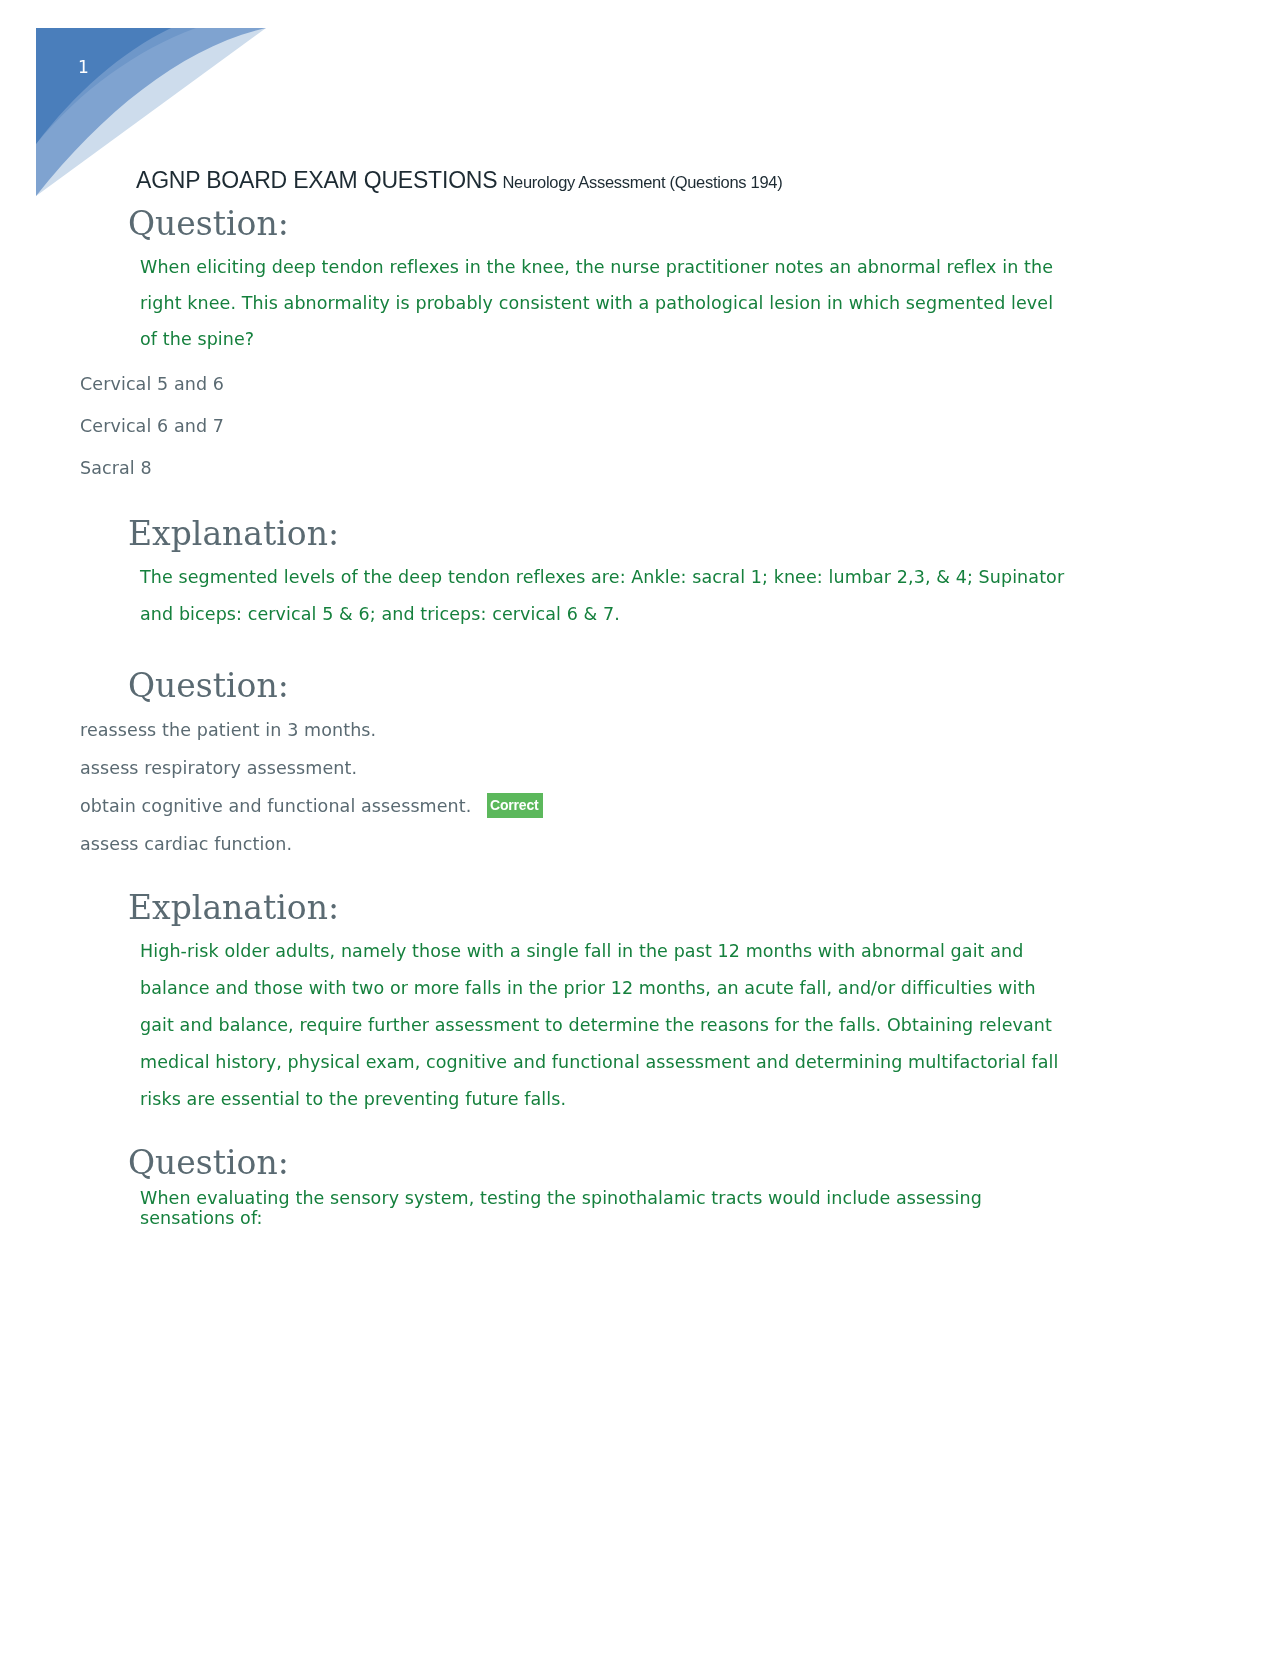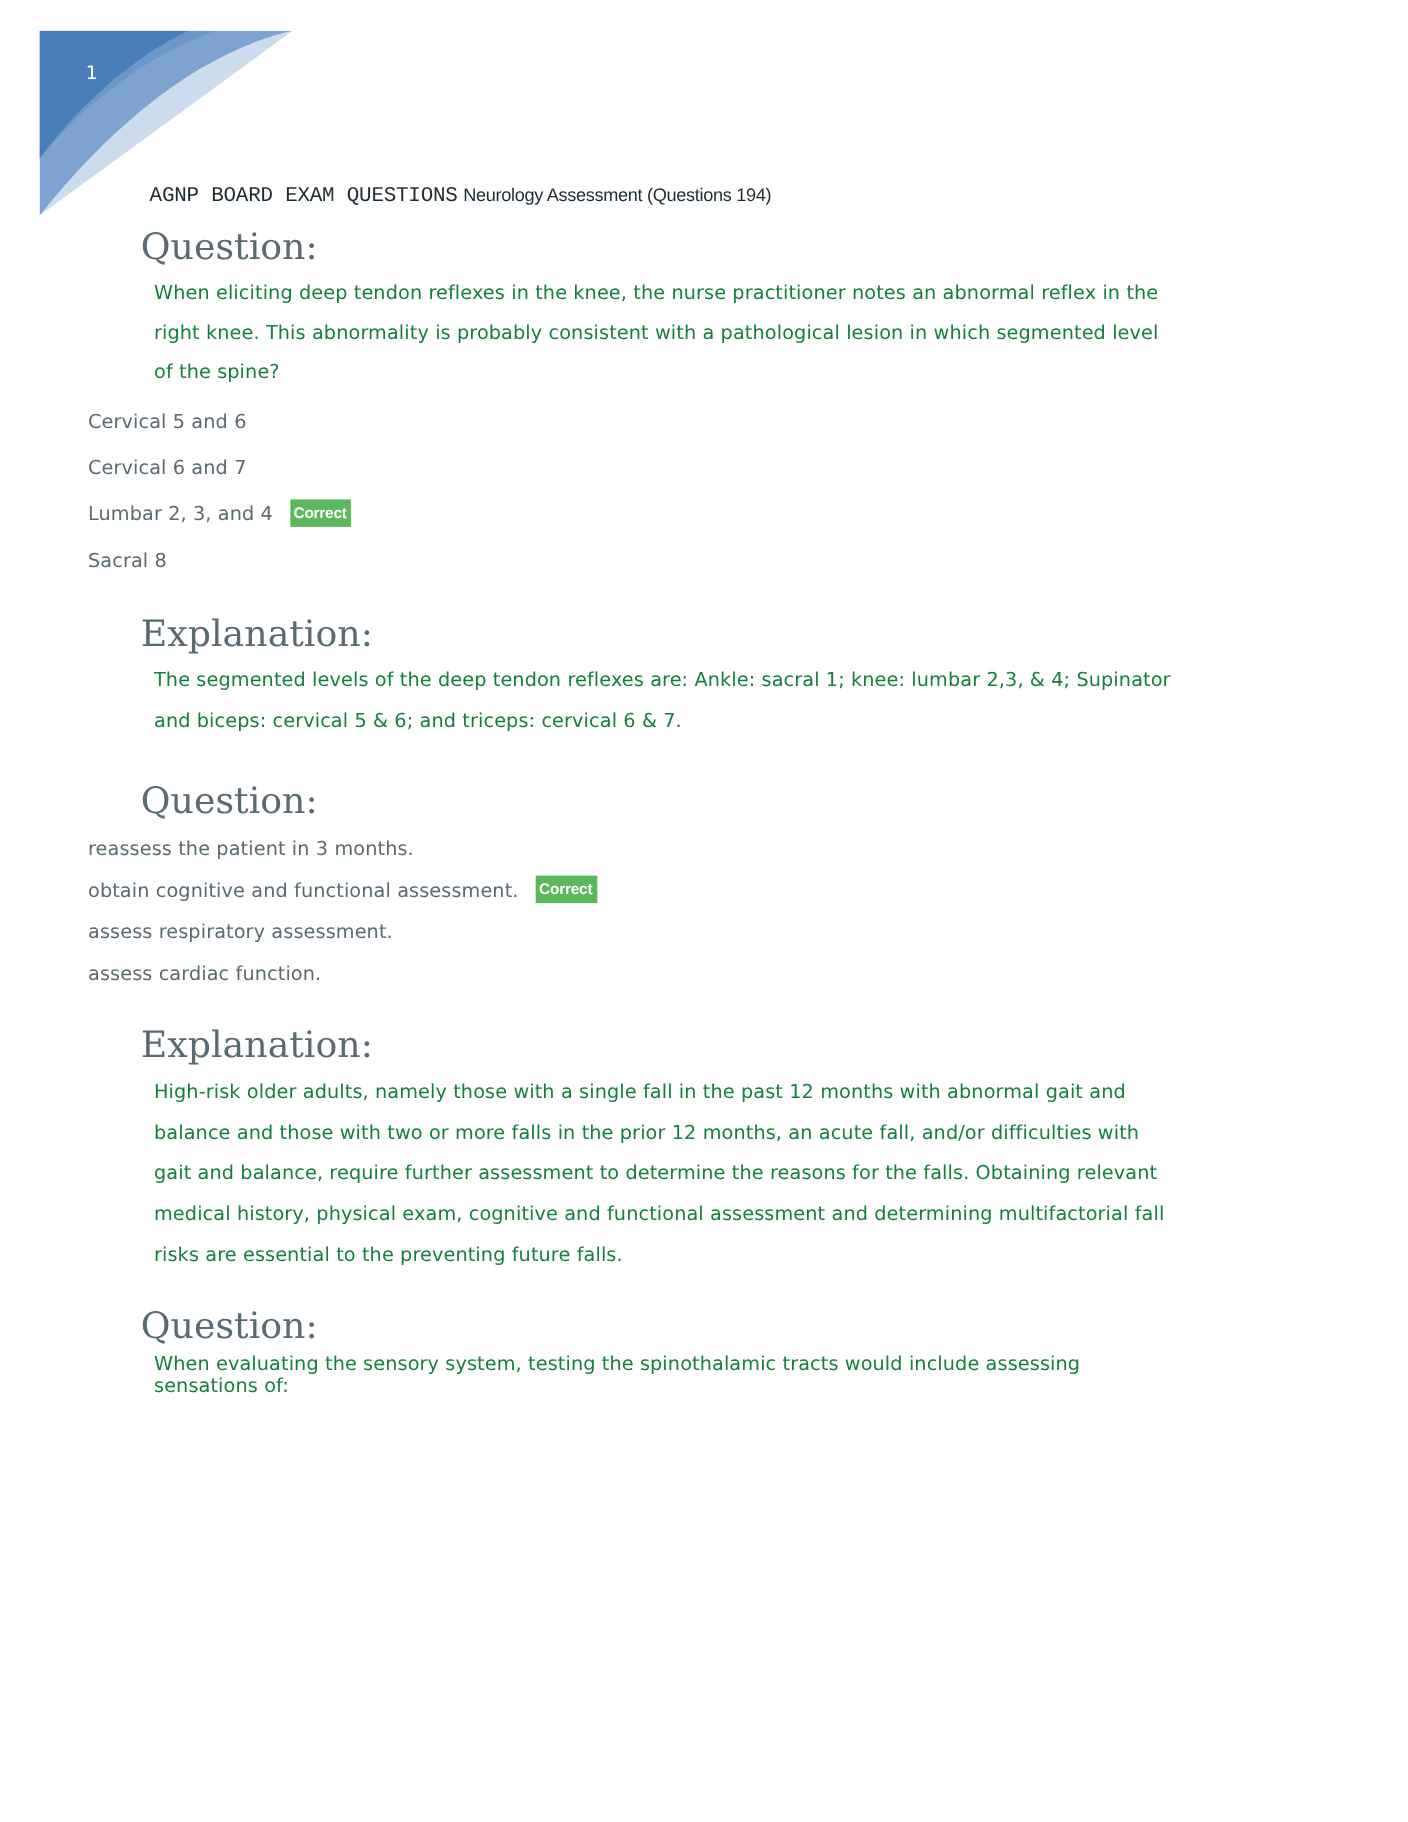--- a/index.html
+++ b/index.html
@@ -34,22 +34,22 @@
   }
 
   .doc-header {
     position: absolute;
     left: 136px;
     top: 167px;
     white-space: nowrap;
     color: #1d2b33;
   }
   .doc-header .hdr-main {
-    font-family: Liberation Mono, monospace;
-    font-size: 19px;
+    font-family: Liberation Sans, sans-serif;
+    font-size: 23px;
     letter-spacing: -0.2px;
   }
   .doc-header .hdr-sub {
     font-family: "Liberation Sans", sans-serif;
     font-size: 16.5px;
     letter-spacing: -0.3px;
   }
 
   .content {
     position: absolute;
@@ -141,24 +141,20 @@
     <h2 class="section-heading">Question:</h2>
     <p class="body-text">When eliciting deep tendon reflexes in the knee, the nurse practitioner notes an abnormal reflex in the right knee. This abnormality is probably consistent with a pathological lesion in which segmented level of the spine?</p>
     <ul class="options">
       <li class="option">
         <span>Cervical 5 and 6</span>
       </li>
       <li class="option">
         <span>Cervical 6 and 7</span>
       </li>
       <li class="option">
-        <span>Lumbar 2, 3, and 4</span>
-        <span class="correct-badge">Correct</span>
-      </li>
-      <li class="option">
         <span>Sacral 8</span>
       </li>
     </ul>
   </div>
 
   <div class="spacer-md"></div>
 
   <div class="block">
     <h2 class="section-heading">Explanation:</h2>
     <p class="body-text expl-body">The segmented levels of the deep tendon reflexes are: Ankle: sacral 1; knee: lumbar 2,3, &amp; 4; Supinator and biceps: cervical 5 &amp; 6; and triceps: cervical 6 &amp; 7.</p>
@@ -166,27 +162,27 @@
 
   <div class="spacer-lg"></div>
 
   <div class="block">
     <h2 class="section-heading">Question:</h2>
     <ul class="options">
       <li class="option tight">
         <span>reassess the patient in 3 months.</span>
       </li>
       <li class="option tight">
+        <span>assess respiratory assessment.</span>
+      </li>
+      <li class="option tight">
         <span>obtain cognitive and functional assessment.</span>
         <span class="correct-badge">Correct</span>
       </li>
       <li class="option tight">
-        <span>assess respiratory assessment.</span>
-      </li>
-      <li class="option tight">
         <span>assess cardiac function.</span>
       </li>
     </ul>
   </div>
 
   <div class="spacer-md"></div>
 
   <div class="block">
     <h2 class="section-heading">Explanation:</h2>
     <p class="body-text expl-body">High-risk older adults, namely those with a single fall in the past 12 months with abnormal gait and balance and those with two or more falls in the prior 12 months, an acute fall, and/or difficulties with gait and balance, require further assessment to determine the reasons for the falls. Obtaining relevant medical history, physical exam, cognitive and functional assessment and determining multifactorial fall risks are essential to the preventing future falls.</p>

